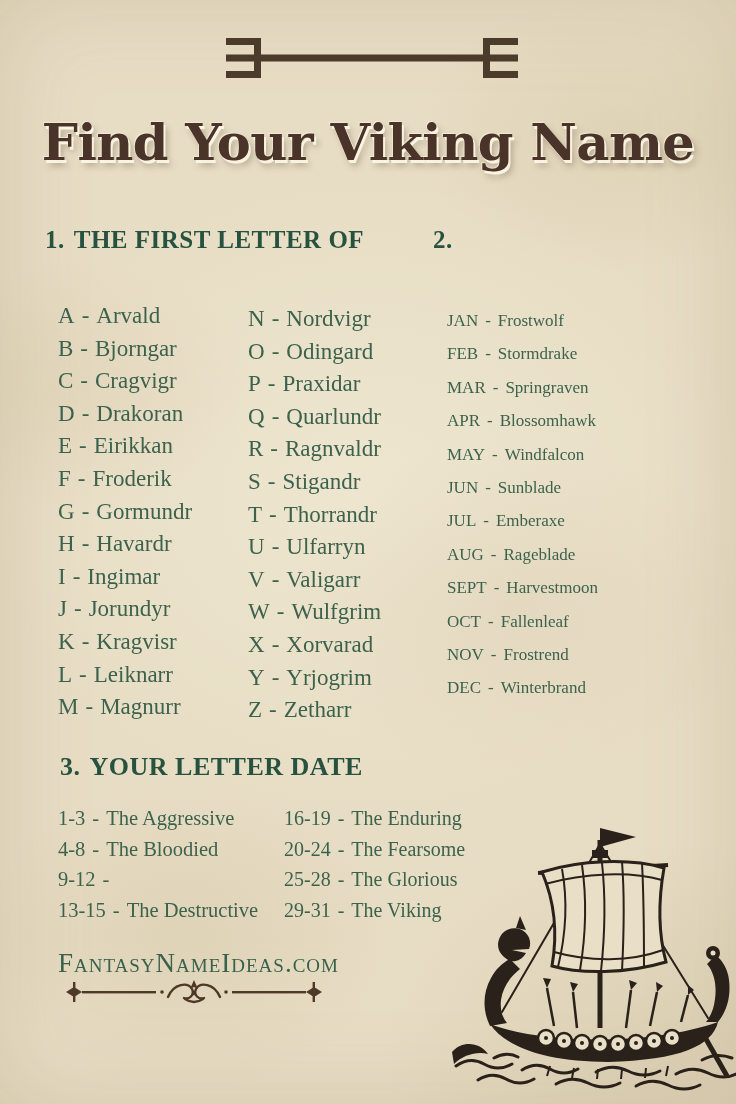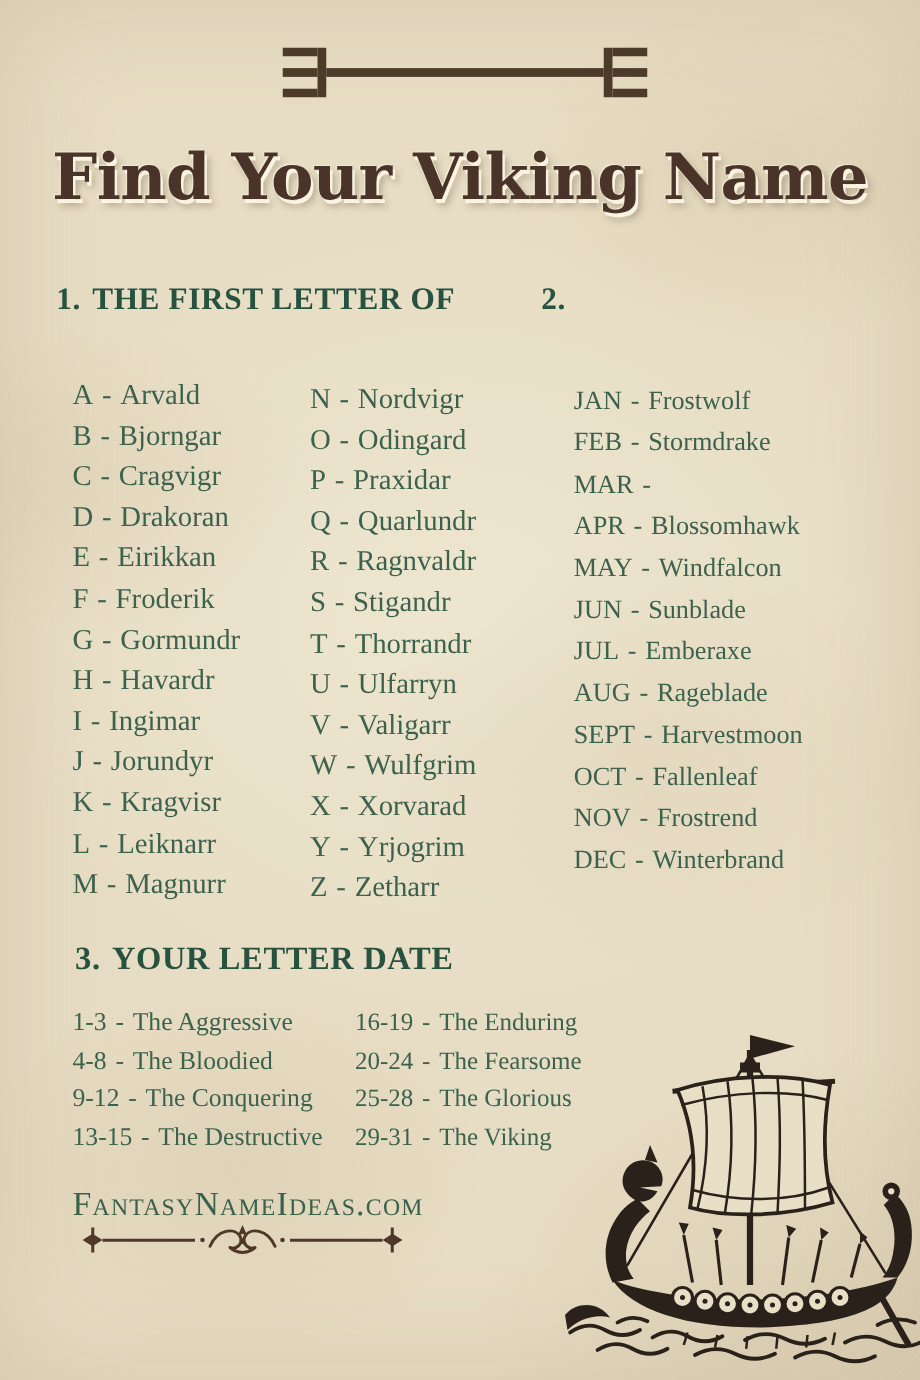--- a/index.html
+++ b/index.html
@@ -52,21 +52,21 @@
   }
   #heading-1 { left: 45px; top: 224px; }
   #heading-2 { left: 433px; top: 224px; }
   #heading-3 { left: 60px; top: 751px; font-size: 26px; }
 
   .list { position: absolute; color: #3c624d; }
   .row { display: flex; gap: 7px; align-items: baseline; white-space: nowrap; }
 
   #letters-col-1 { left: 58px;  top: 300px; font-size: 23px; line-height: 32.6px; }
   #letters-col-2 { left: 248px; top: 303px; font-size: 23px; line-height: 32.6px; }
-  #months-col    { left: 459px; top: 304px; font-size: 21px; line-height: 33.4px; }
+  #months-col    { left: 447px; top: 304px; font-size: 17px; line-height: 33.4px; }
   #birth-col-1   { left: 58px;  top: 803px; font-size: 20.5px; line-height: 30.5px; }
   #birth-col-2   { left: 284px; top: 803px; font-size: 20px; line-height: 30.5px; }
 
   .footer-divider { position: absolute; left: 64px; top: 976px; }
 
   .site-name {
     position: absolute;
     left: 58px; top: 948px;
     font-variant: small-caps;
     font-size: 27px;
@@ -280,20 +280,21 @@
 
       <div class="row">
         <span>FEB</span>
         <span>-</span>
         <span>Stormdrake</span>
       </div>
 
       <div class="row">
         <span>MAR</span>
         <span>-</span>
+        <span>Springraven</span>
       </div>
 
       <div class="row">
         <span>APR</span>
         <span>-</span>
         <span>Blossomhawk</span>
       </div>
 
       <div class="row">
         <span>MAY</span>
@@ -359,21 +360,20 @@
 
       <div class="row">
         <span>4-8</span>
         <span>-</span>
         <span>The Bloodied</span>
       </div>
 
       <div class="row">
         <span>9-12</span>
         <span>-</span>
-        <span>The Conquering</span>
       </div>
 
       <div class="row">
         <span>13-15</span>
         <span>-</span>
         <span>The Destructive</span>
       </div>
     </div>
 
   <div class="list" id="birth-col-2">

